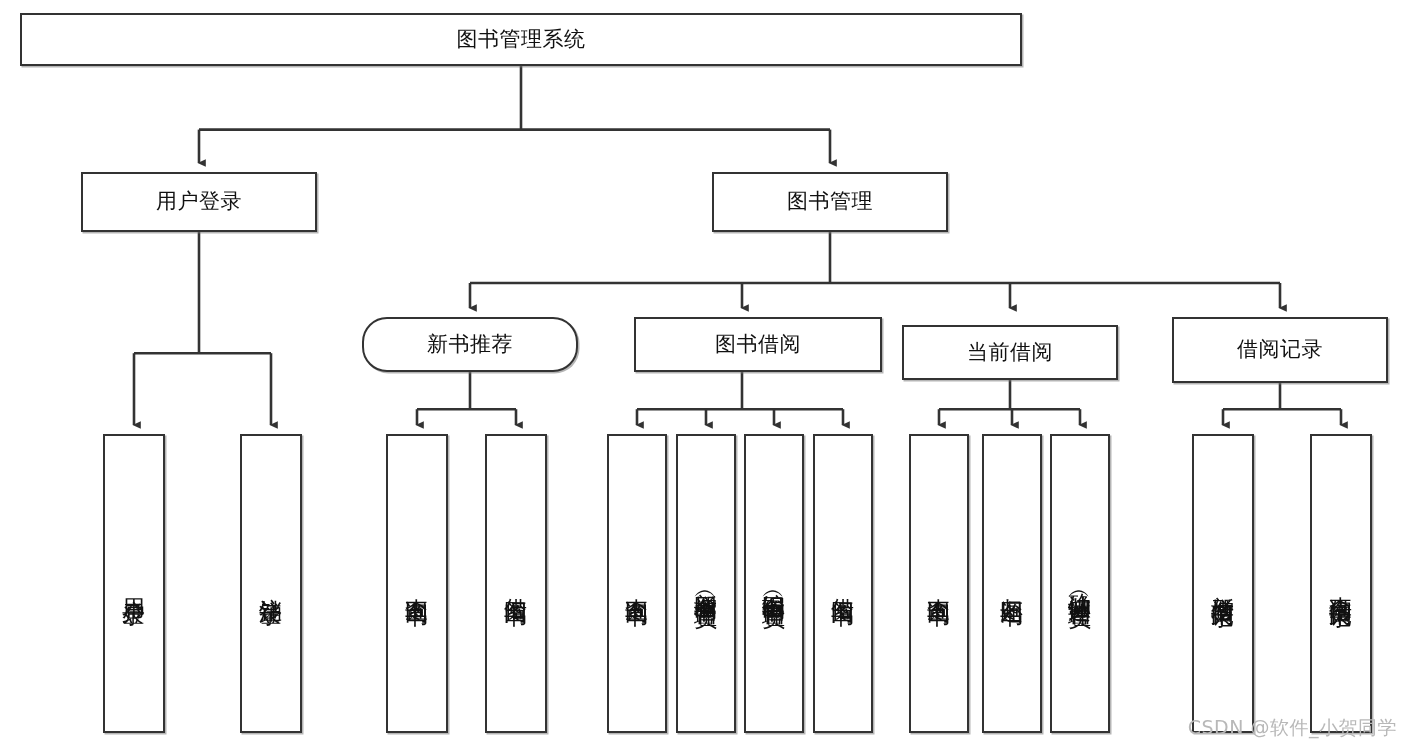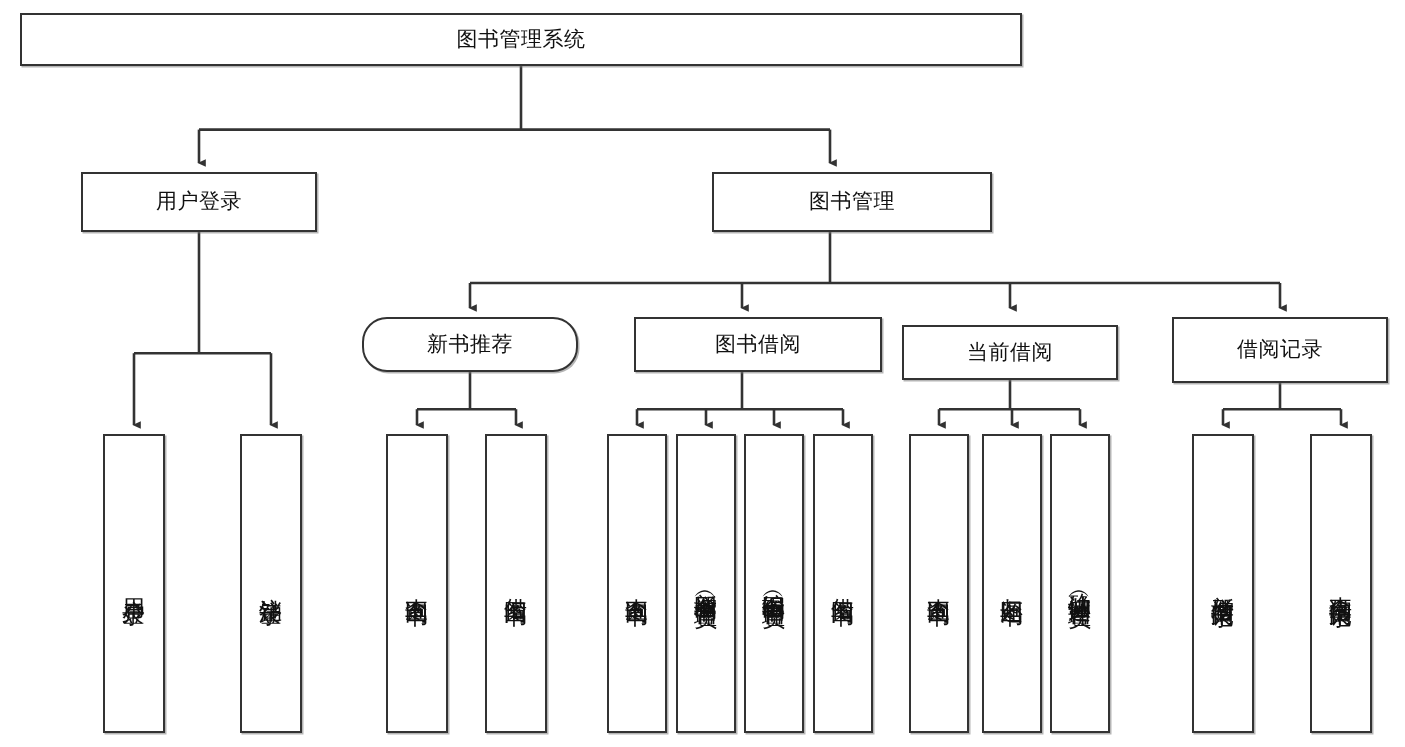--- a/index.html
+++ b/index.html
@@ -118,21 +118,21 @@
       </g>
   </svg>
 
   <div id="nodes-layer">
       <div class="node h" style="left: 20px; top: 13px; width: 1002px; height: 53px;">
         <span class="">图书管理系统</span>
       </div>
       <div class="node h" style="left: 81px; top: 172px; width: 236px; height: 60px;">
         <span class="">用户登录</span>
       </div>
-      <div class="node h" style="left: 712px; top: 172px; width: 280px; height: 60px;">
+      <div class="node h" style="left: 712px; top: 172px; width: 236px; height: 60px;">
         <span class="">图书管理</span>
       </div>
       <div class="node h" style="left: 362px; top: 317px; width: 216px; height: 55px; border-radius: 25px;">
         <span class="">新书推荐</span>
       </div>
       <div class="node h" style="left: 634px; top: 317px; width: 248px; height: 55px;">
         <span class="">图书借阅</span>
       </div>
       <div class="node h" style="left: 902px; top: 325px; width: 216px; height: 55px;">
         <span class="">当前借阅</span>
@@ -174,14 +174,15 @@
         <span class="vtext">确认归还（管理员）</span>
       </div>
       <div class="node v" style="left: 1192px; top: 434px; width: 62px; height: 299px;">
         <span class="vtext">新增借阅记录</span>
       </div>
       <div class="node v" style="left: 1310px; top: 434px; width: 62px; height: 299px;">
         <span class="vtext">查询借阅记录</span>
       </div>
     </div>
 
+  <div id="watermark">CSDN @软件_小贺同学</div>
 
 </div>
 
 </body></html>

